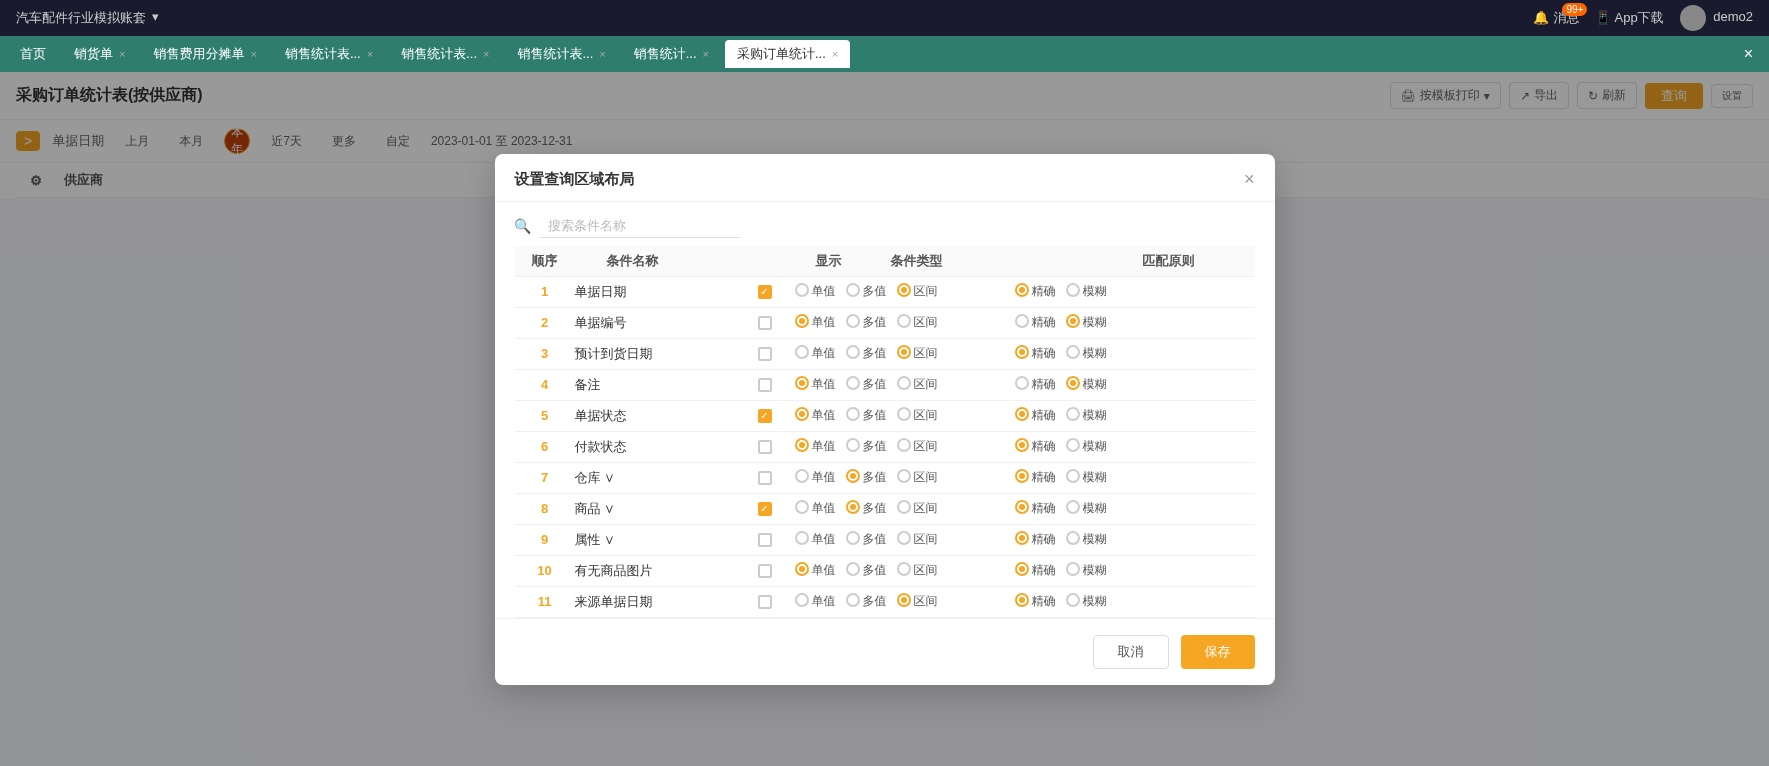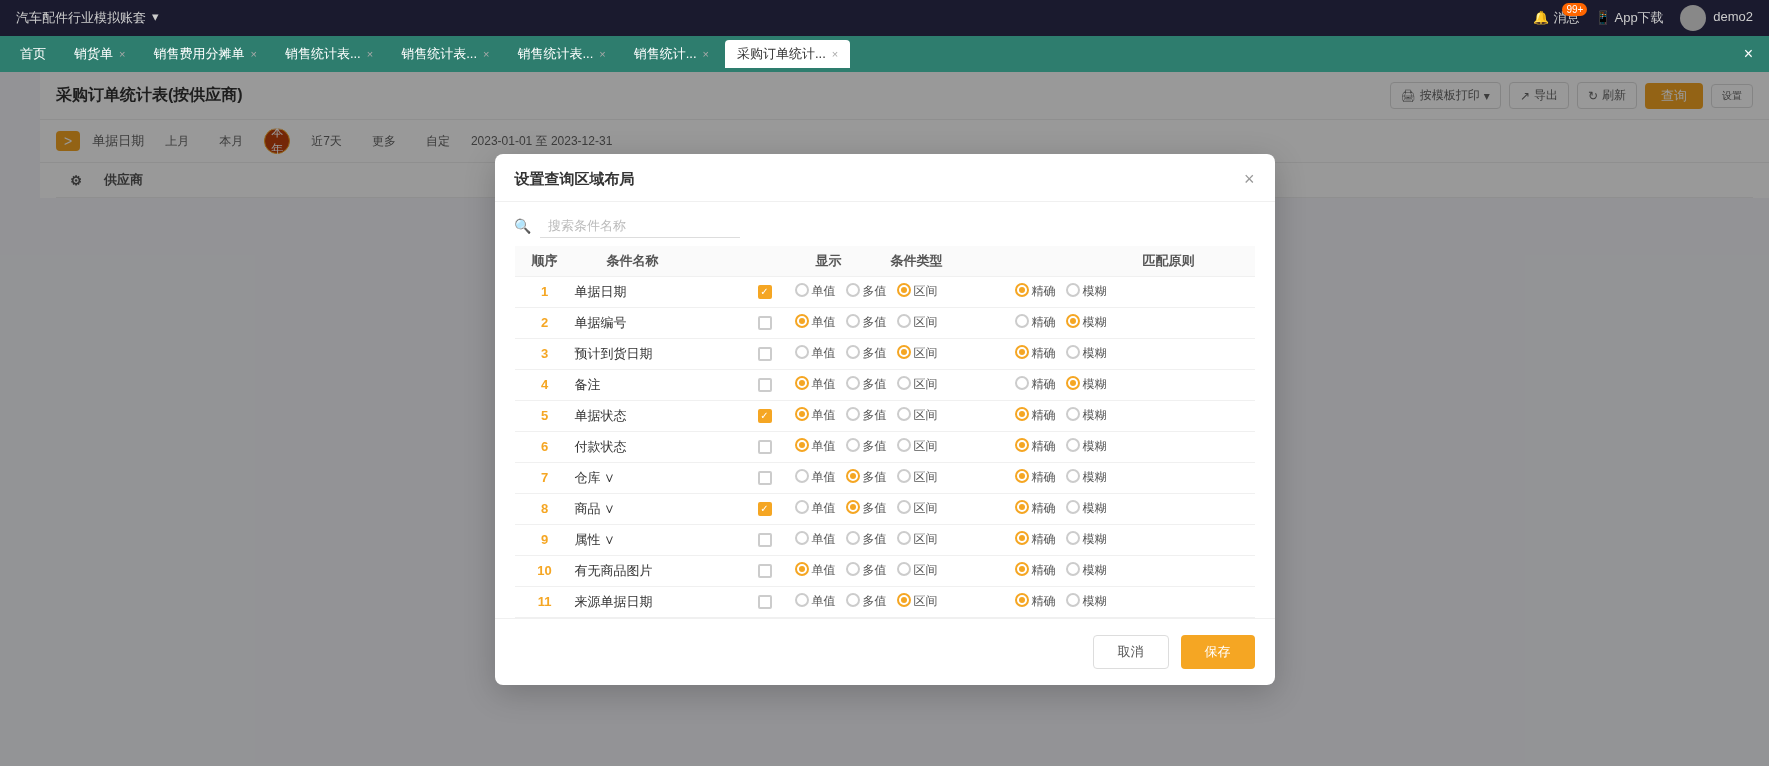--- a/index.html
+++ b/index.html
@@ -45,21 +45,20 @@
     .tab-item.active { background: #fff; color: #333; }
     .tab-item .close-x { font-size: 11px; color: #aaa; cursor: pointer; }
     .tab-home { color: #fff; font-size: 13px; padding: 0 12px; }
 
     
     .main-area {
       background: #f5f6fa;
       height: calc(766px - 36px - 36px);
       position: relative;
       overflow: hidden;
-      padding-left: 40px;
     }
 
     
     .page-header {
       background: #fff;
       padding: 10px 16px;
       display: flex;
       align-items: center;
       justify-content: space-between;
       border-bottom: 1px solid #eee;

